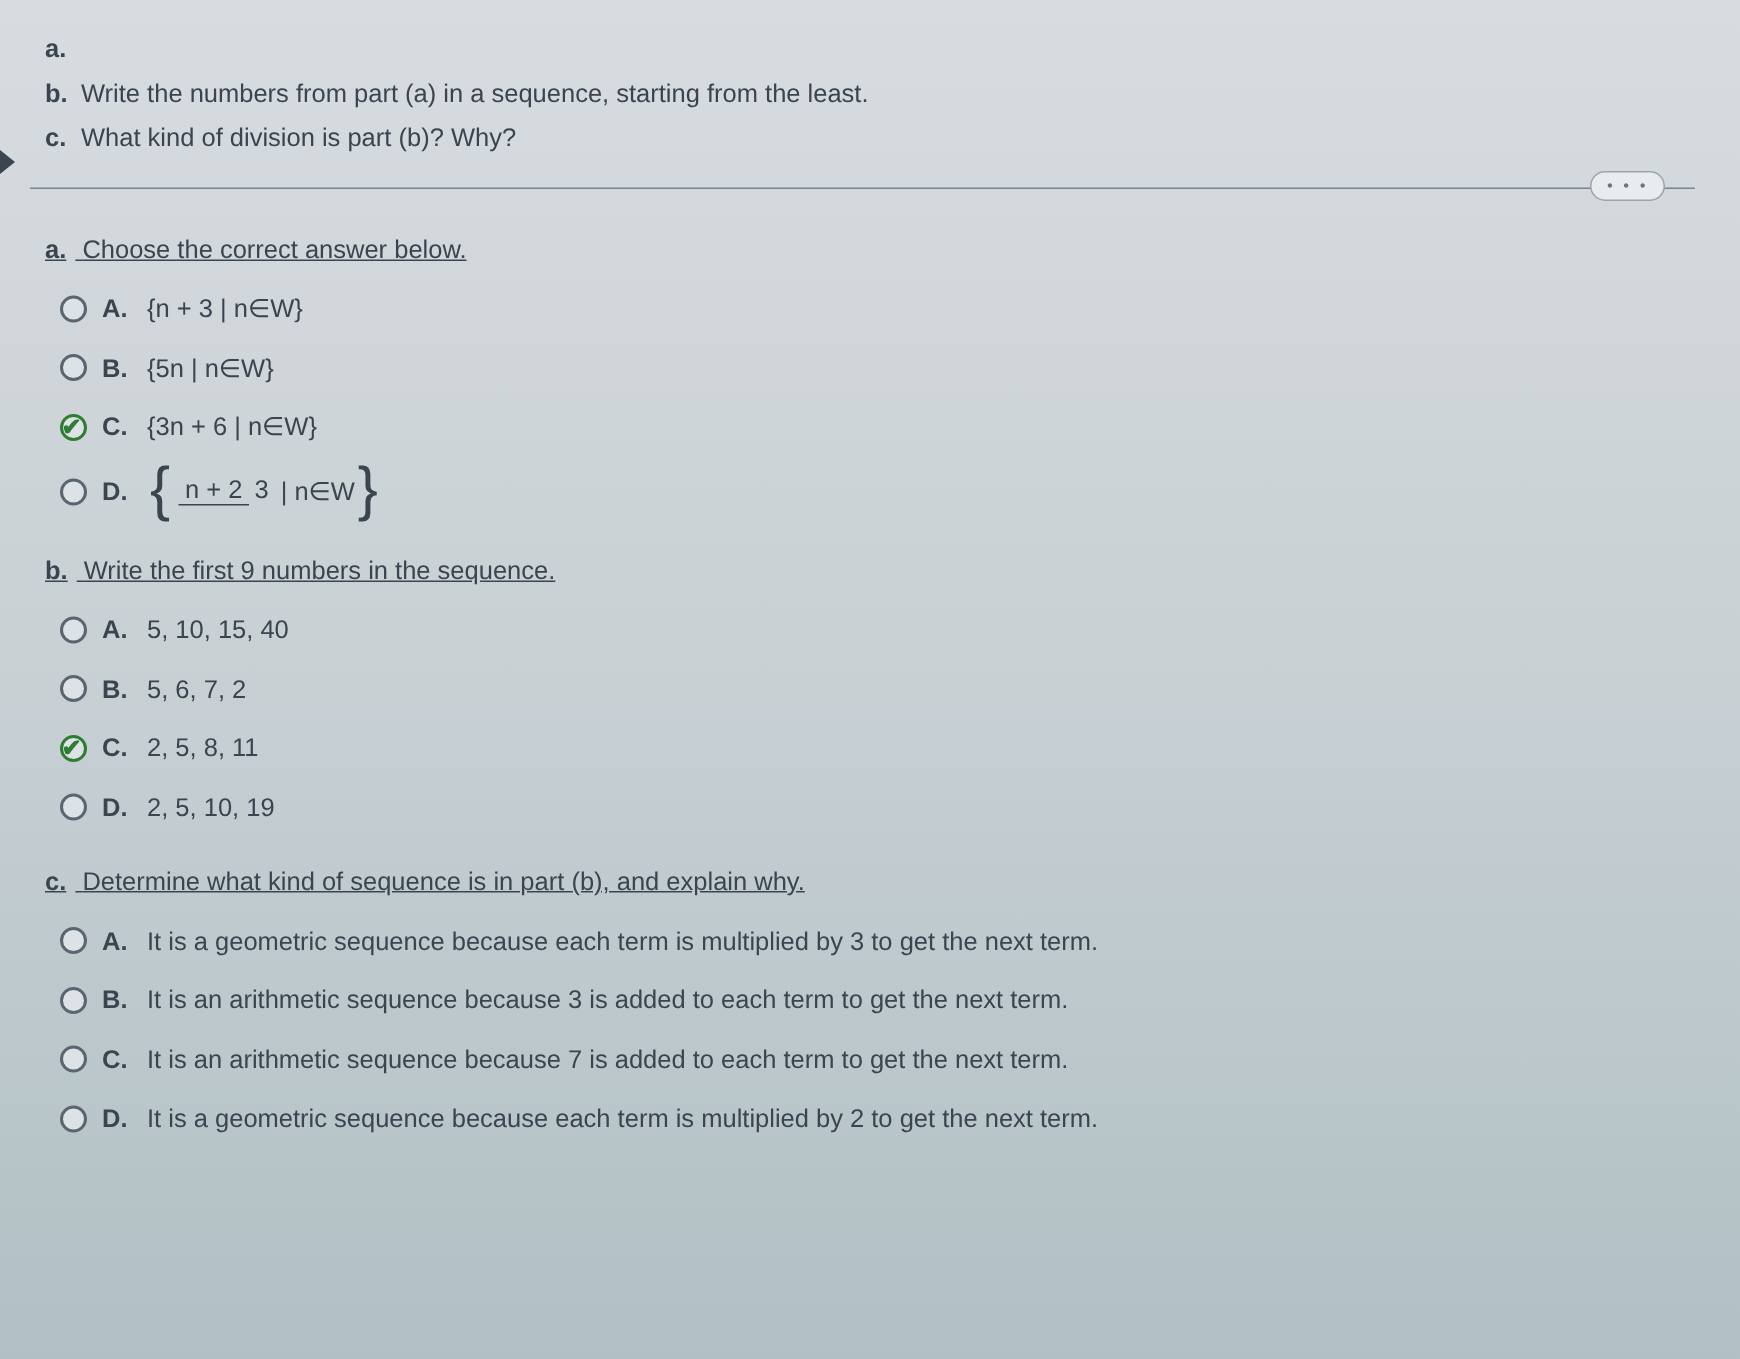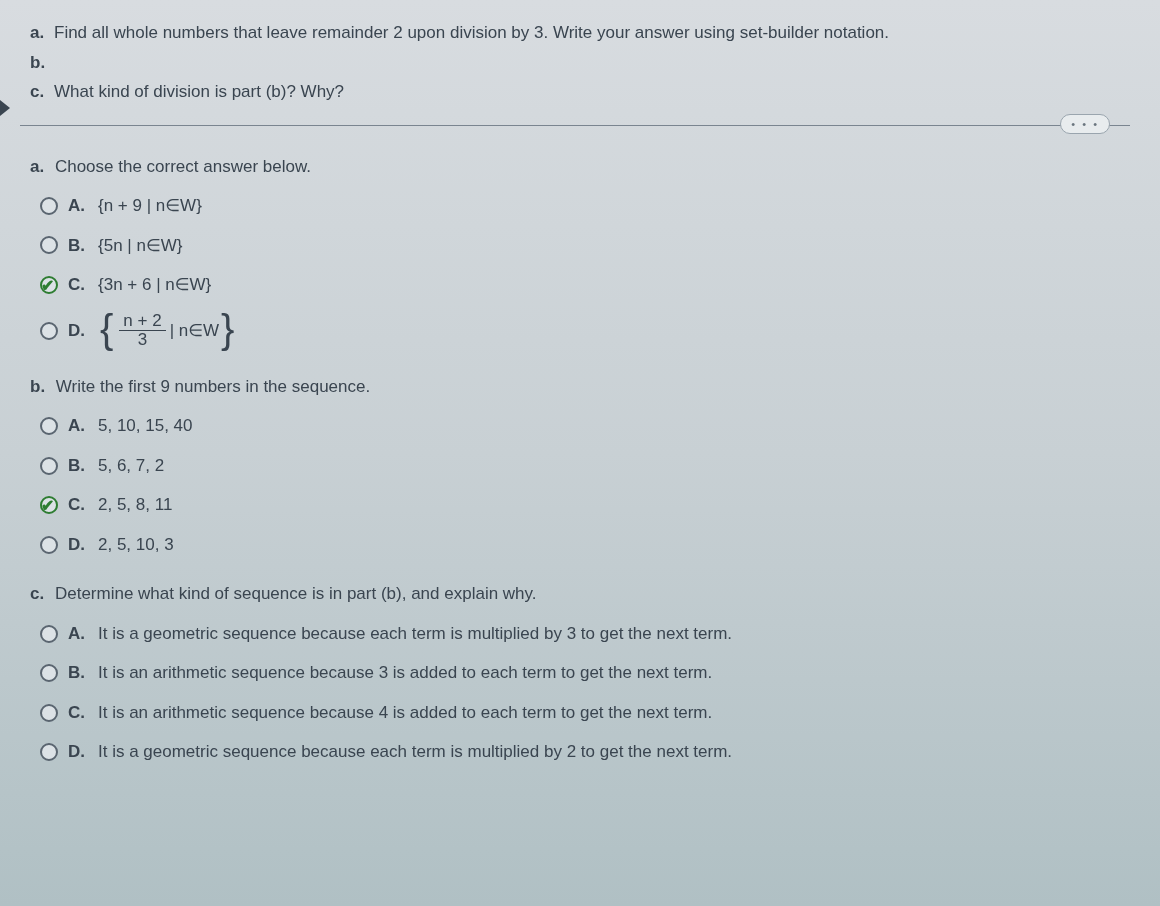--- a/index.html
+++ b/index.html
@@ -47,20 +47,21 @@
       letter-spacing: 2px;
       color: #6a757e;
       cursor: pointer;
     }
     .section {
       margin-bottom: 24px;
       padding-left: 10px;
     }
     .section-prompt {
       margin-bottom: 14px;
+      text-decoration: underline;
     }
     .section-prompt .q-label { font-weight: bold; }
     .option {
       display: flex;
       align-items: center;
       margin: 10px 0 14px 10px;
     }
     .radio {
       width: 18px;
       height: 18px;
@@ -87,21 +88,20 @@
       font-weight: bold;
       margin-right: 10px;
       min-width: 20px;
     }
     .opt-text {
       display: flex;
       align-items: center;
     }
     .fraction {
       display: inline-flex;
-      flex-direction: column;
       align-items: center;
       vertical-align: middle;
       margin: 0 4px;
       line-height: 1.1;
       justify-content: flex-end;
     }
     .fraction .num { border-bottom: 1.5px solid #3a4550; padding: 0 4px; }
     .fraction .den { padding: 0 4px; }
     .brace-left, .brace-right {
       font-size: 40px;
@@ -122,24 +122,24 @@
     }
   </style>
 </head>
 <body>
 
 <div class="triangle-marker"></div>
 
 <div class="question-header">
   <div class="line">
     <span class="q-label">a.</span>
-    <span>Find all whole numbers that leave remainder 2 upon division by 3. Write your answer using set-builder notation.</span>
   </div>
   <div class="line">
     <span class="q-label">b.</span>
+    <span>Write the numbers from part (a) in a sequence, starting from the least.</span>
   </div>
   <div class="line">
     <span class="q-label">c.</span>
     <span>What kind of division is part (b)? Why?</span>
   </div>
 </div>
 
 <div class="divider-row">
   <hr class="divider-line">
   <div class="ellipsis-pill">• • •</div>
@@ -147,21 +147,21 @@
 
 <div class="section">
   <div class="section-prompt">
     <span class="q-label">a.</span>
     <span>Choose the correct answer below.</span>
   </div>
 
   <div class="option">
     <div class="radio"></div>
     <span class="opt-label">A.</span>
-    <span class="opt-text">{n + 9 | n∈W}</span>
+    <span class="opt-text">{n + 3 | n∈W}</span>
   </div>
 
   <div class="option">
     <div class="radio"></div>
     <span class="opt-label">B.</span>
     <span class="opt-text">{5n | n∈W}</span>
   </div>
 
   <div class="option">
     <div class="radio checked"></div>
@@ -204,21 +204,21 @@
 
   <div class="option">
     <div class="radio checked"></div>
     <span class="opt-label">C.</span>
     <span class="opt-text">2, 5, 8, 11</span>
   </div>
 
   <div class="option">
     <div class="radio"></div>
     <span class="opt-label">D.</span>
-    <span class="opt-text">2, 5, 10, 3</span>
+    <span class="opt-text">2, 5, 10, 19</span>
   </div>
 </div>
 
 <div class="section">
   <div class="section-prompt">
     <span class="q-label">c.</span>
     <span>Determine what kind of sequence is in part (b), and explain why.</span>
   </div>
 
   <div class="option">
@@ -229,21 +229,21 @@
 
   <div class="option">
     <div class="radio"></div>
     <span class="opt-label">B.</span>
     <span class="opt-text">It is an arithmetic sequence because 3 is added to each term to get the next term.</span>
   </div>
 
   <div class="option">
     <div class="radio"></div>
     <span class="opt-label">C.</span>
-    <span class="opt-text">It is an arithmetic sequence because 4 is added to each term to get the next term.</span>
+    <span class="opt-text">It is an arithmetic sequence because 7 is added to each term to get the next term.</span>
   </div>
 
   <div class="option">
     <div class="radio"></div>
     <span class="opt-label">D.</span>
     <span class="opt-text">It is a geometric sequence because each term is multiplied by 2 to get the next term.</span>
   </div>
 </div>
 
 </body></html>

